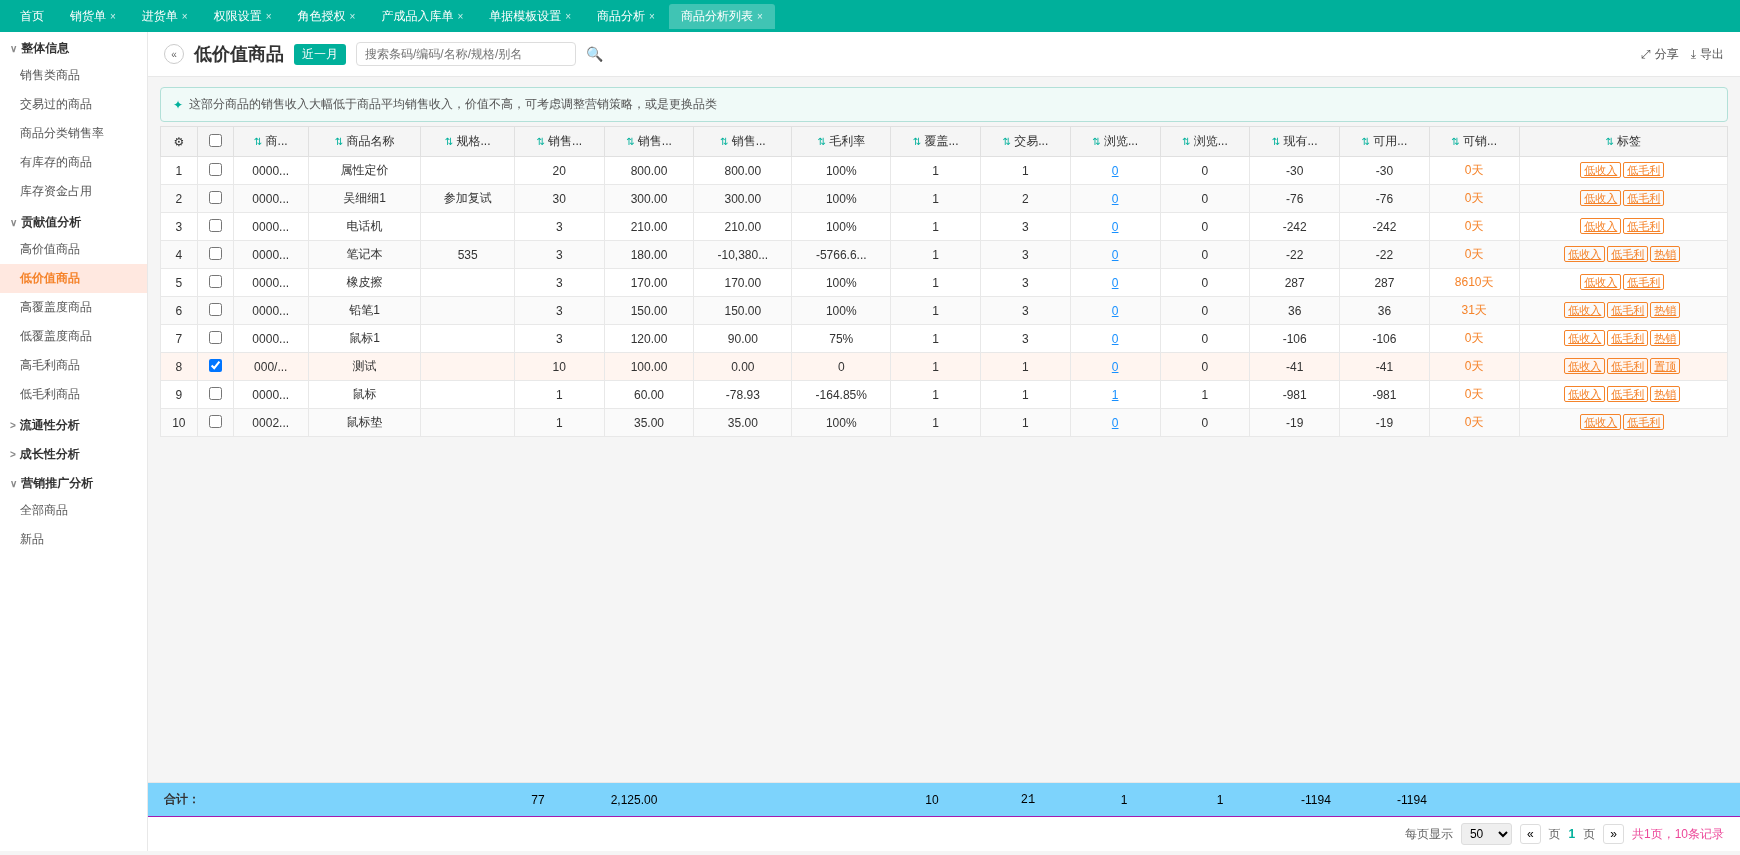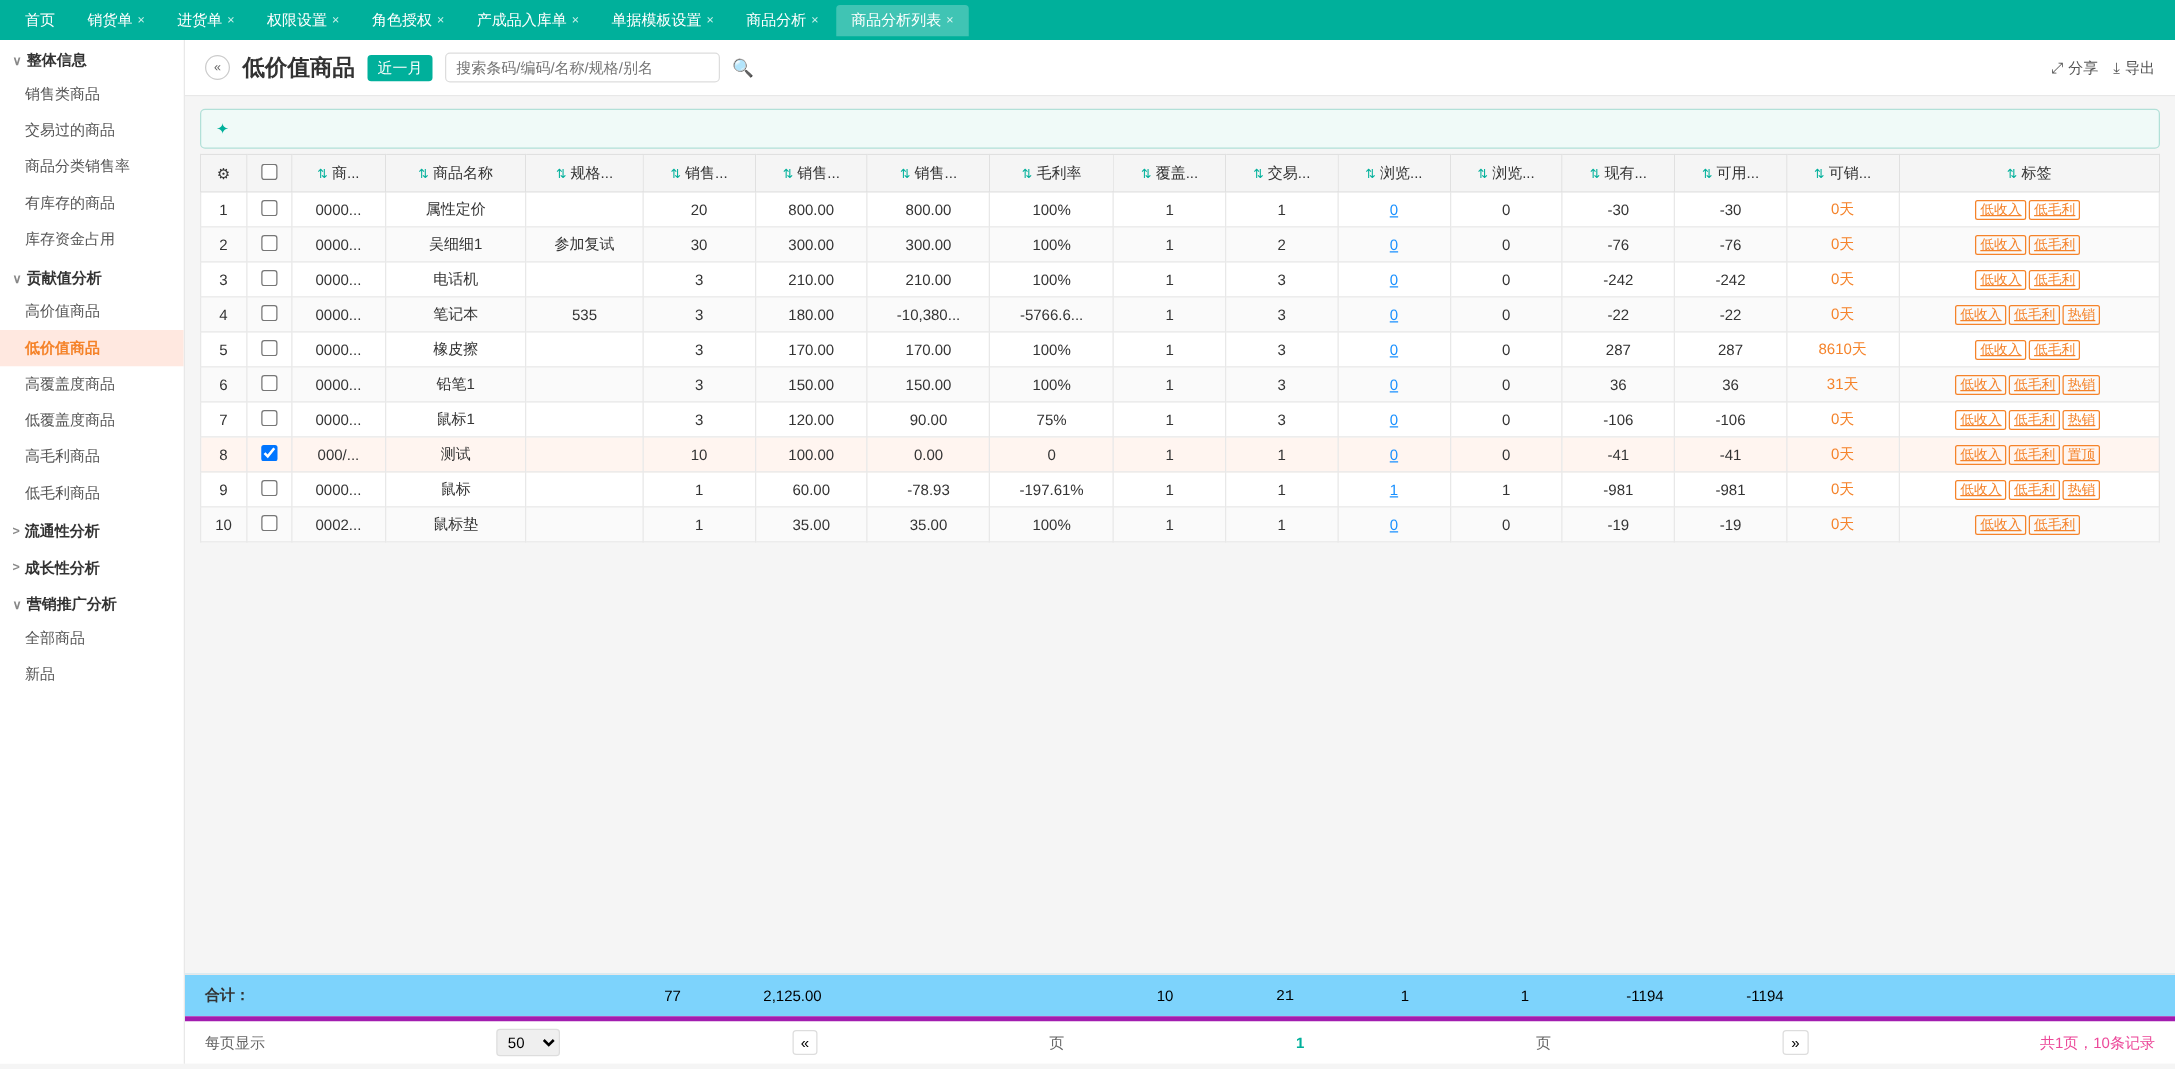--- a/index.html
+++ b/index.html
@@ -179,25 +179,25 @@
       border-top: 1px solid #e8e8e8;
       padding: 8px 16px;
       display: flex;
       align-items: center;
       gap: 8px;
     }
     .total-label { color: #333; font-weight: bold; }
 
     .pagination-area {
       background: #fff;
-      border-top: 4px solid #a21caf;
+      border-top: 1px solid #a21caf;
       padding: 6px 16px;
       display: flex;
       align-items: center;
-      justify-content: space-between;
+      justify-content: flex-end;
       gap: 8px;
     }
     .page-size-label { color: #666; }
     .page-size-select {
       border: 1px solid #ddd;
       border-radius: 3px;
       padding: 2px 4px;
       font-size: 12px;
     }
     .page-btn {
@@ -327,20 +327,21 @@
           </span>
           <span class="action-btn">
             <span>⤓</span>
             <span>导出</span>
           </span>
         </div>
       </div>
 
       <div class="info-banner">
         <span class="info-icon">✦</span>
+        <span>这部分商品的销售收入大幅低于商品平均销售收入，价值不高，可考虑调整营销策略，或是更换品类</span>
       </div>
 
       <div class="table-container">
         <table>
           <thead>
             <tr>
               <th>⚙</th>
               <th><input type="checkbox" style=""></th>
               <th><span class="sort-icon">⇅</span> 商...</th>
               <th><span class="sort-icon">⇅</span> 商品名称</th>
@@ -514,21 +515,21 @@
     </tr>
               <tr>
       <td>9</td>
       <td><input type="checkbox" style=""></td>
       <td>0000...</td>
       <td>鼠标</td>
       <td></td>
       <td>1</td>
       <td>60.00</td>
       <td>-78.93</td>
-      <td>-197.61%</td>
+      <td>-164.85%</td>
       <td>1</td>
       <td>1</td>
       <td><span class="link-text">1</span></td>
       <td>1</td>
       <td>-981</td>
       <td>-981</td>
       <td><span class="days-text">0天</span></td>
       <td><span class="tag-low-income">低收入</span><span class="tag-low-income">低毛利</span><span class="tag-low-income">热销</span></td>
     </tr>
               <tr>

